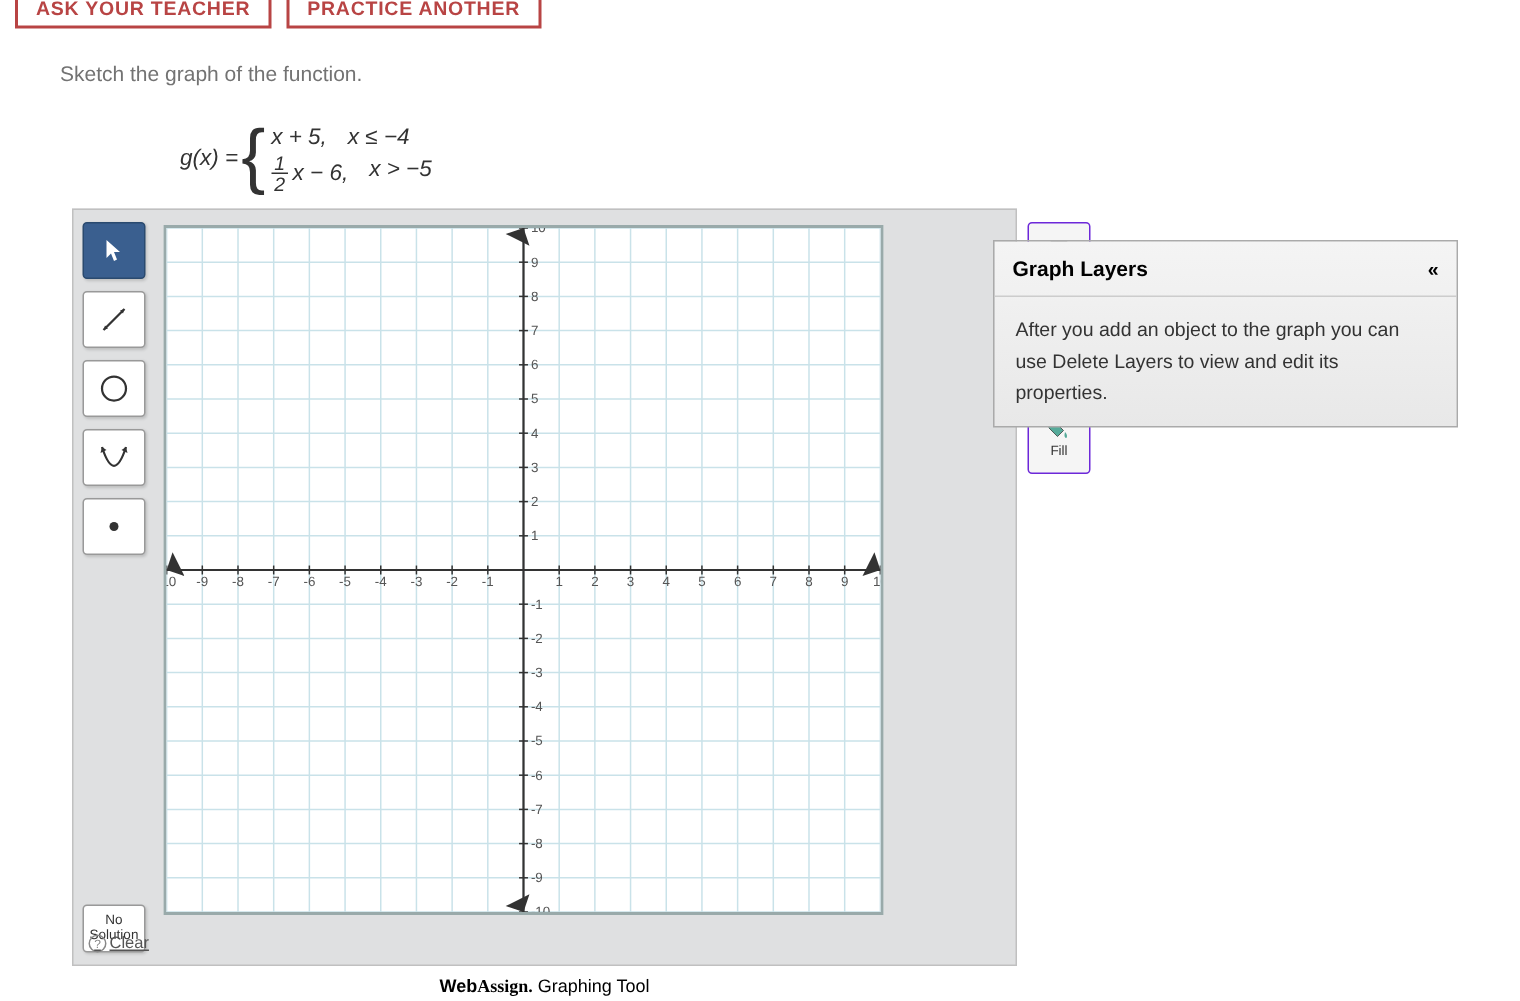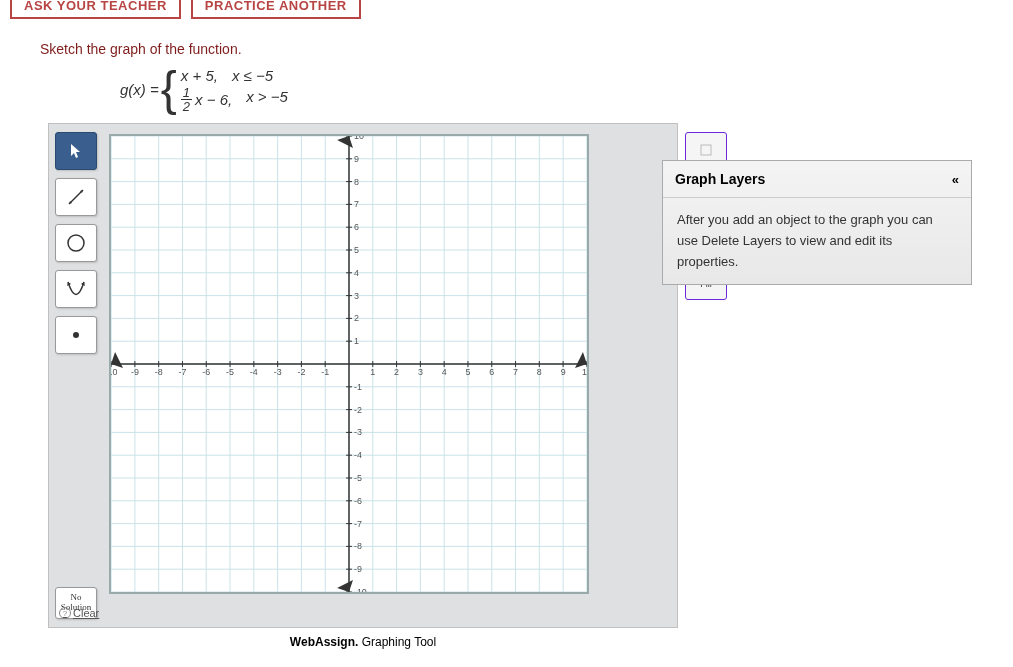--- a/index.html
+++ b/index.html
@@ -24,22 +24,22 @@
       padding: 4px 12px;
       background: #fff;
       letter-spacing: 0.5px;
     }
     .question-box {
       margin: 10px 15px 10px 40px;
       padding: 12px 0 0 0;
     }
     .question-text {
       font-size: 14px;
-      color: #7f1d1d;
-      margin-bottom: 8px;
+      color: #737373;
+      margin-bottom: 24px;
     }
     .function-def {
       display: flex;
       align-items: center;
       margin-left: 80px;
       font-style: italic;
       font-size: 15px;
       color: #333;
     }
     .brace {
@@ -79,21 +79,20 @@
       height: 38px;
       background: #fff;
       border: 1px solid #999;
       border-radius: 3px;
       display: flex;
       align-items: center;
       justify-content: center;
       font-size: 11px;
       cursor: pointer;
       box-shadow: 1px 1px 2px rgba(0,0,0,0.15);
-      font-family: Liberation Serif, serif;
     }
     .tool-btn.active {
       background: #3a5f8f;
       border-color: #2a4a6f;
     }
     .tool-btn.no-solution {
       height: 32px;
       font-size: 9px;
       line-height: 1.1;
       text-align: center;
@@ -157,21 +156,21 @@
       color: #333;
     }
     .footer-text {
       position: absolute;
       bottom: -22px;
       left: 50%;
       transform: translateX(-50%);
       font-size: 12px;
     }
     .footer-text .wb { font-weight: bold; }
-    .footer-text .wb-bold { font-weight: bold; }
+    .footer-text .wb-bold { font-weight: bold; font-family: Liberation Serif, serif; }
     .layers-panel {
       position: absolute;
       left: 662px;
       top: 160px;
       width: 310px;
       border: 1px solid #aaa;
       background: linear-gradient(#f4f4f4, #e8e8e8);
     }
     .layers-header {
       padding: 10px 12px;
@@ -199,21 +198,21 @@
 </div>
 
 <div class="question-box">
   <div class="question-text">Sketch the graph of the function.</div>
   <div class="function-def">
     <span>g(x) = </span>
     <span class="brace">{</span>
     <span class="cases">
       <span class="case-row">
         <span>x + 5,</span>
-        <span>x ≤ −5</span>
+        <span>x ≤ −4</span>
       </span>
       <span class="case-row">
         <span style="display:flex;align-items:center;gap:3px;">
           <span class="frac">
             <span class="num">1</span>
             <span class="den">2</span>
           </span>
           <span>x − 6,</span>
         </span>
         <span>x &gt; −5</span>

